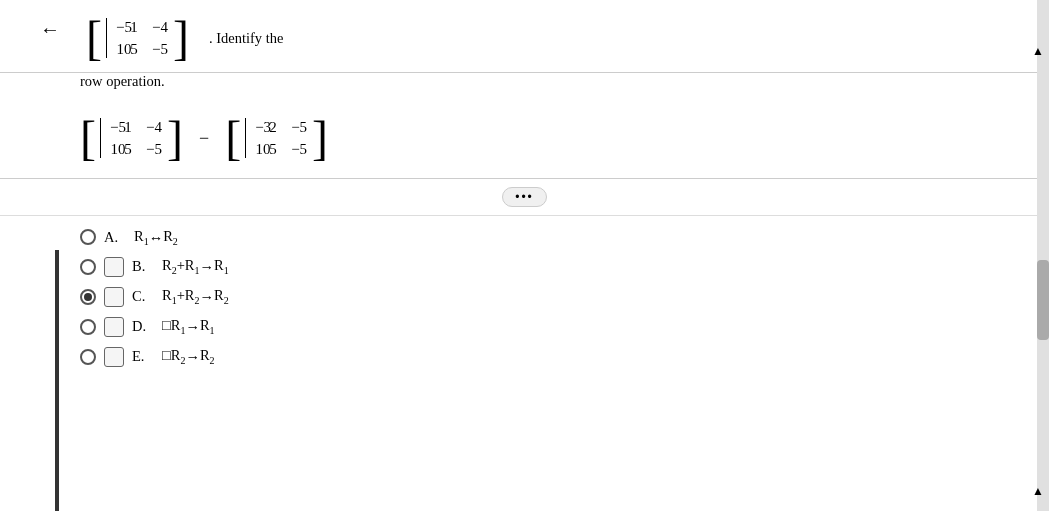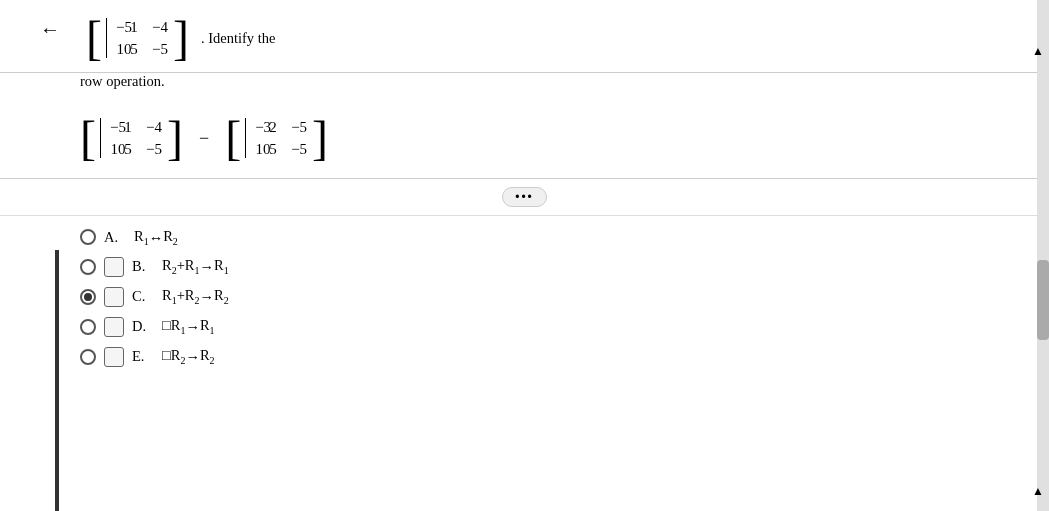--- a/index.html
+++ b/index.html
@@ -38,21 +38,21 @@
     .matrix-display {
       display: flex;
       align-items: center;
       gap: 4px;
       margin-left: 8px;
       flex-shrink: 0;
     }
 
     .identify-text {
       font-size: 14.5px;
-      margin-left: 8px;
+      margin-left: 16px;
       white-space: nowrap;
       text-align: center;
     }
 
     .row-op-text {
       font-size: 14.5px;
     }
 
     
     .equation-section {

